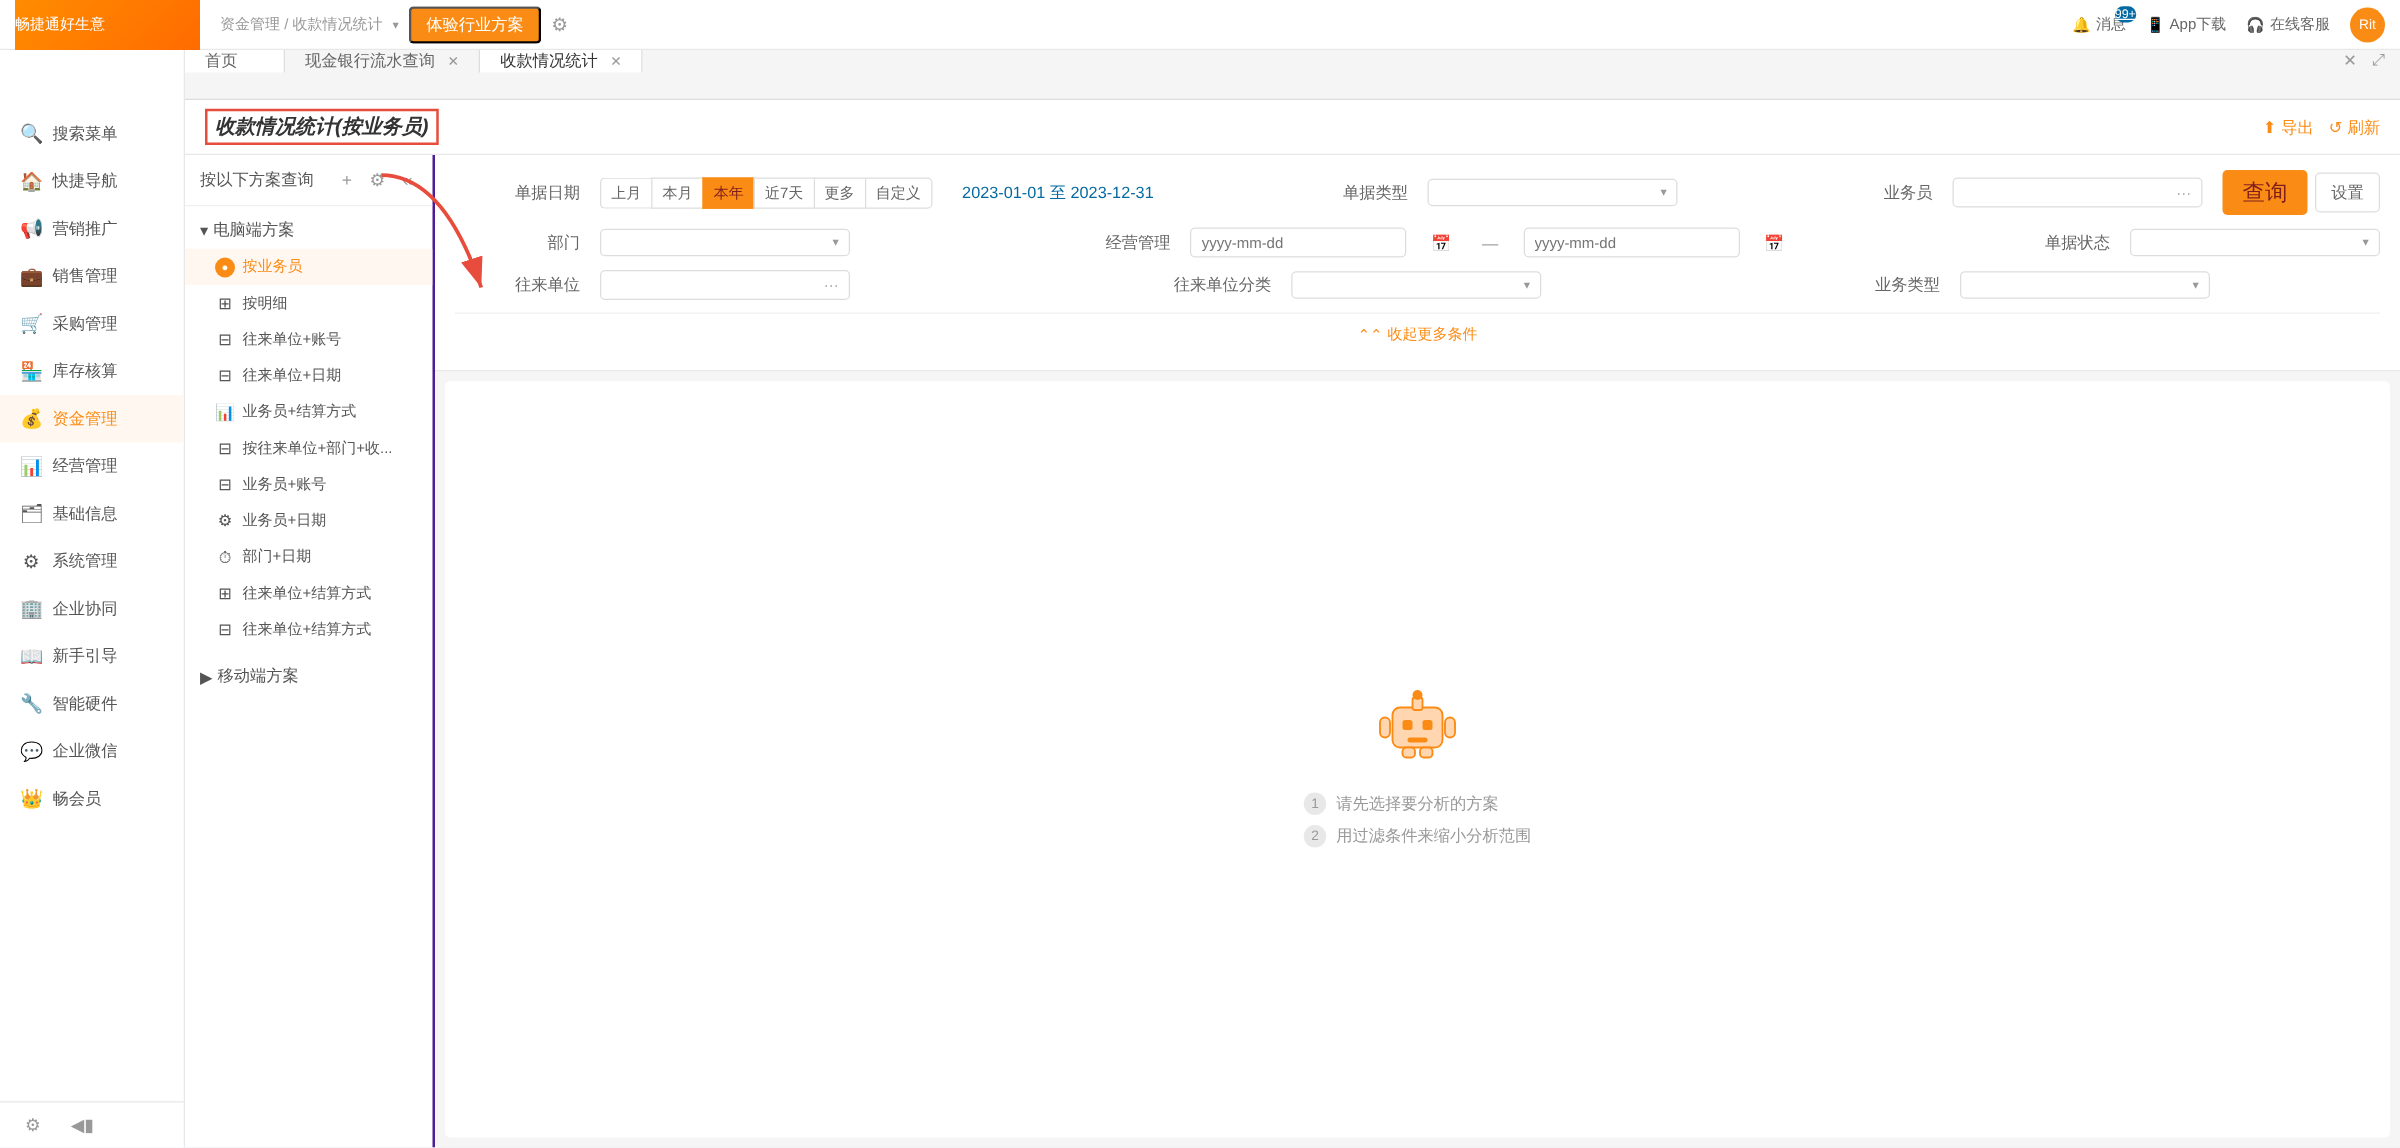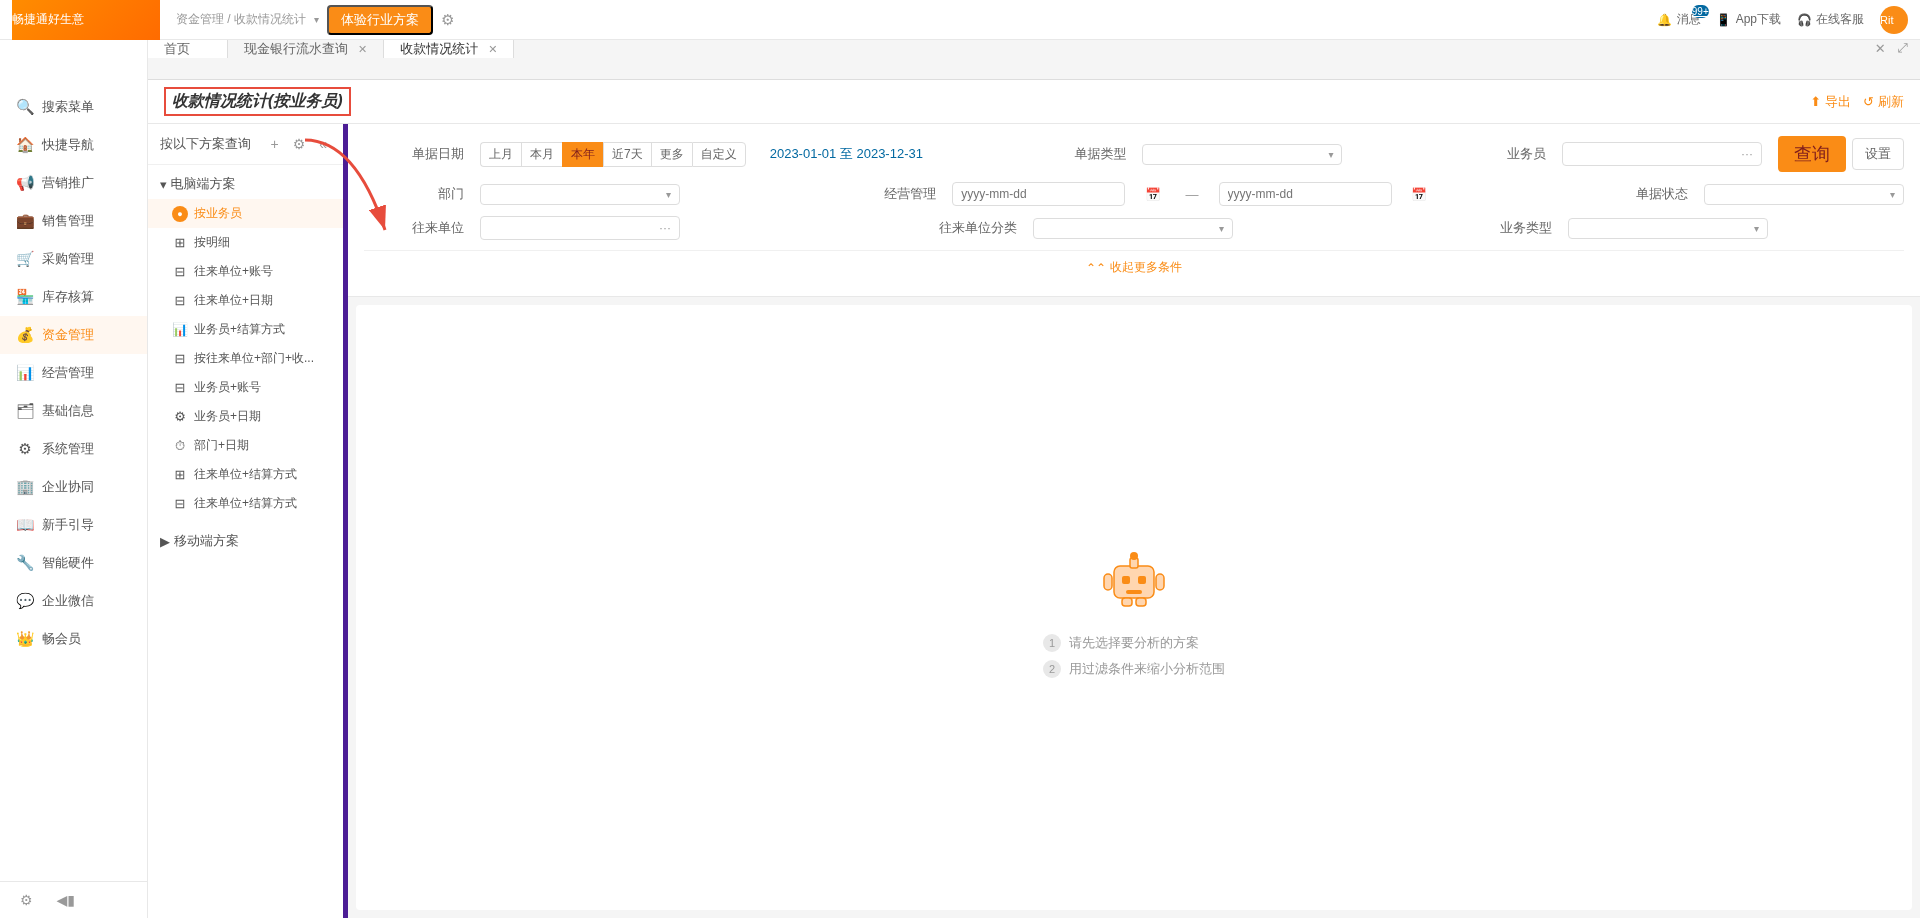--- a/index.html
+++ b/index.html
@@ -154,21 +154,21 @@
     .content-area {
       display: flex;
       flex: 1;
       overflow: hidden;
     }
 
     
     .left-panel {
       width: 200px;
       background: #fff;
-      border-right: 5px solid #4c1d95;
+      border-right: 2px solid #4c1d95;
       flex-shrink: 0;
       overflow-y: auto;
     }
     .left-panel-header {
       display: flex; align-items: center; justify-content: space-between;
       padding: 10px 12px;
       border-bottom: 1px solid #f0f0f0;
       font-size: 13px; color: #555;
     }
     .left-panel-header-actions {
@@ -369,21 +369,21 @@
 
     .gear-icon-top {
       cursor: pointer; color: #999; font-size: 15px;
     }
 
     .user-avatar {
       width: 28px; height: 28px;
       border-radius: 50%;
       background: #fa8c16;
       color: #fff;
-      display: flex; align-items: center; justify-content: flex-start;
+      display: flex; align-items: center; justify-content: center;
       font-size: 11px;
     }
   </style>
 </head>
 <body>
 
 <div class="top-header">
   <div class="top-header-left">
     <div class="sidebar-logo" style="position:static;width:148px;height:40px;font-size:12px;border-radius:0;">
       <span>畅捷通好生意</span>

